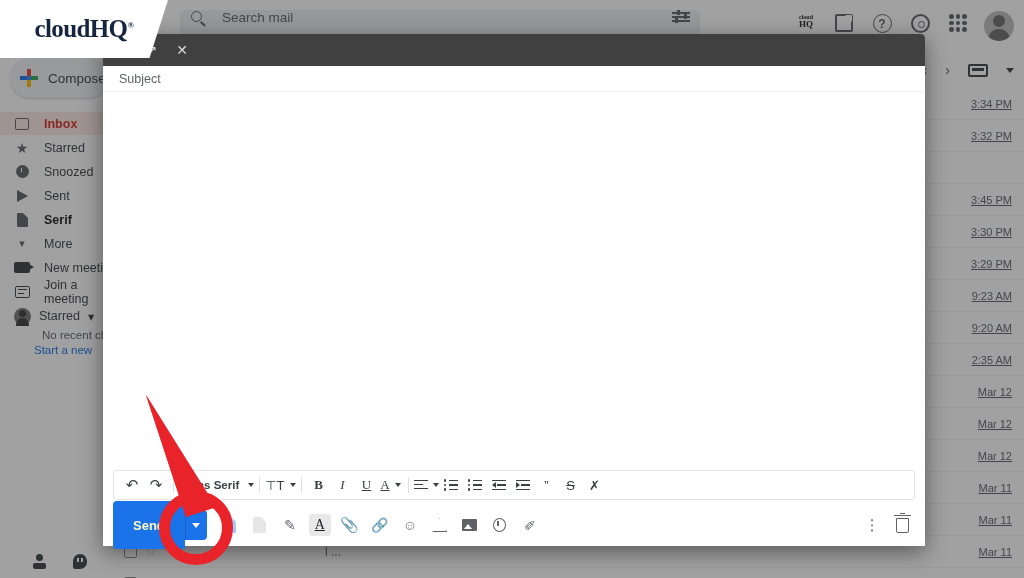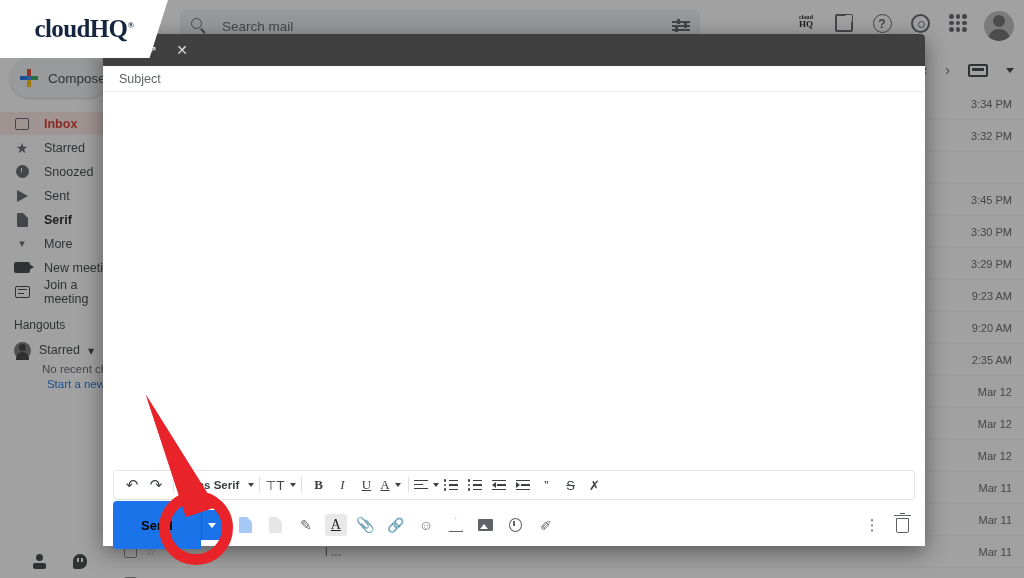--- a/index.html
+++ b/index.html
@@ -12,21 +12,21 @@
   #root { position: relative; width: 1024px; height: 578px; overflow: hidden; background:#fff; }
 
   
   .gmail { position:absolute; inset:0; background:#fff; }
   .dim-overlay { position:absolute; inset:0; background:rgba(30,30,30,0.42); pointer-events:none; z-index:30; }
 
   
   .topbar { position:absolute; left:0; top:0; width:1024px; height:52px; background:#fff;
             display:flex; align-items:center; }
   .search-wrap { position:absolute; left:180px; top:10px; width:520px; height:32px;
-                 background:#eceff1; border-radius:6px; display:flex; align-items:center; padding:0 10px; }
+                 background:#eceff1; border-radius:6px; display:flex; padding:0 10px; }
   .search-icon { width:18px; height:18px; position:relative; flex:0 0 18px; margin-right:14px; }
   .search-icon i { position:absolute; width:11px; height:11px; border:1.6px solid #5f6368; border-radius:50%; left:1px; top:1px; }
   .search-icon b { position:absolute; width:6px; height:1.6px; background:#5f6368; transform:rotate(45deg); left:10px; top:13px; }
   .search-input { flex:1; font-size:13.5px; color:#5f6368; }
   .search-opts { width:18px; height:14px; position:relative; }
   .search-opts span { position:absolute; left:0; height:1.5px; background:#5f6368; width:18px; }
   .search-opts span:nth-child(1){ top:2px; }
   .search-opts span:nth-child(2){ top:6px; }
   .search-opts span:nth-child(3){ top:10px; }
   .search-opts u { position:absolute; width:3px; height:5px; background:#5f6368; top:0px; left:5px; }
@@ -81,21 +81,21 @@
   .meet-ico { width:16px; height:11px; background:#3c4043; border-radius:2px; position:relative; }
   .meet-ico:after{ content:""; position:absolute; right:-4px; top:2px; border-left:5px solid #3c4043; border-top:3.5px solid transparent; border-bottom:3.5px solid transparent; }
   .join-ico { width:15px; height:12px; border:1.6px solid #3c4043; border-radius:2px; position:relative;}
   .join-ico:before{ content:""; position:absolute; left:2px; top:2px; width:9px; height:1.4px; background:#3c4043;}
   .join-ico:after{ content:""; position:absolute; left:2px; top:6px; width:6px; height:1.4px; background:#3c4043;}
   .hangout-user { display:flex; align-items:center; gap:8px; padding-left:14px; font-size:12.5px; color:#3c4043; height:24px; }
   .hu-av { width:17px; height:17px; border-radius:50%; background:#757575; position:relative; }
   .hu-av:before{ content:""; position:absolute; width:7px; height:7px; border-radius:50%; background:#3c3c3c; left:5px; top:2px;}
   .hu-av:after{ content:""; position:absolute; width:13px; height:8px; border-radius:7px 7px 0 0; background:#3c3c3c; left:2px; top:10px;}
   .hangout-note { font-size:11.5px; color:#5f6368; padding-left:42px; line-height:15px; }
-  .hangout-link { font-size:11.5px; color:#1a73e8; padding-left:34px; line-height:15px;text-align:center; }
+  .hangout-link { font-size:11.5px; color:#1a73e8; padding-left:34px; line-height:15px; }
   .sidebar-bottom { position:absolute; left:0; bottom:8px; width:118px; display:flex; justify-content:center; gap:26px; }
   .sb-ico { width:16px; height:16px; position:relative; }
   .sb-person:before{ content:""; position:absolute; width:7px;height:7px;border-radius:50%;background:#3c4043; left:4.5px; top:0;}
   .sb-person:after{ content:""; position:absolute; width:13px;height:6px;border-radius:2px;background:#3c4043; left:1.5px; top:9px;}
   .sb-hang { width:14px; height:15px; background:#3c4043; border-radius:7px 7px 7px 2px; position:relative; }
   .sb-hang:before{ content:""; position:absolute; width:2px;height:4px;background:#fff; left:4px; top:4px;}
   .sb-hang:after{ content:""; position:absolute; width:2px;height:4px;background:#fff; left:8px; top:4px;}
 
   
   .maillist { position:absolute; left:118px; top:52px; right:0; bottom:0; background:#fff; }
@@ -106,21 +106,21 @@
   .density:after{ content:""; position:absolute; left:2px; top:2px; right:2px; height:3px; background:#3c4043;}
   .caret { width:0;height:0;border-left:4px solid transparent;border-right:4px solid transparent;border-top:5px solid #3c4043; }
 
   .mailrow { height:32px; display:flex; align-items:center; padding:0 12px 0 6px; gap:8px;
              border-bottom:1px solid #f1f3f4; font-size:12px; color:#202124; }
   .mr-check { width:13px;height:13px;border:1.6px solid #8a8a8a;border-radius:2px; flex:0 0 13px; }
   .mr-star { color:#b8b8b8; font-size:13px; flex:0 0 14px; }
   .mr-sender { width:150px; flex:0 0 150px; overflow:hidden; white-space:nowrap; text-overflow:ellipsis; }
   .mr-subject { flex:1; overflow:hidden; white-space:nowrap; text-overflow:ellipsis; color:#5f6368; }
   .mr-subject b { color:#202124; font-weight:normal; }
-  .mr-time { width:60px; flex:0 0 60px; text-align:right; font-size:11px; color:#5f6368; }
+  .mr-time { width:60px; flex:0 0 60px; text-align:right; font-size:11px; color:#5f6368;text-decoration:underline; }
 
   
   .chq-logo { position:absolute; left:0; top:0; width:168px; height:58px; background:#fff; z-index:45;
               display:flex; align-items:center; justify-content:center;
               clip-path: polygon(0 0, 100% 0, 89% 100%, 0 100%);
               border-bottom-right-radius: 6px; }
   .chq-logo .txt { font-family:Liberation Serif, serif; font-weight:bold; font-size:25px; color:#15253f; letter-spacing:-0.6px; position:relative; }
   .chq-logo .reg { font-size:9px; vertical-align:super; }
 
   
@@ -169,22 +169,22 @@
   .indent-ico i:nth-child(1){ top:0; width:14px; right:0;}
   .indent-ico i:nth-child(2){ top:4.5px; }
   .indent-ico i:nth-child(3){ top:9px; width:14px; right:0;}
   .indent-ico b { position:absolute; left:0; top:2.5px; width:0;height:0;
                   border-top:3px solid transparent;border-bottom:3px solid transparent; }
   .indent-ico.less b { border-right:4px solid #3c4043; }
   .indent-ico.more b { border-left:4px solid #3c4043; }
   .icn-tt { font-size:13px; position:relative; }
 
   .action-bar { height:42px; display:flex; align-items:center; padding:0 10px; gap:0px; }
-  .send-btn { height:48px; background:#1a73e8; color:#000000; border-radius:4px 0 0 4px; display:flex; align-items:center;
-              justify-content:center; padding:0 28px; font-size:13px; font-weight:bold; }
+  .send-btn { height:48px; background:#1a73e8; color:#fef9c3; border-radius:4px 0 0 4px; display:flex; align-items:center;
+              justify-content:center; padding:0 20px; font-size:13px; font-weight:bold; }
   .send-caret { height:30px; background:#1a73e8; border-radius:0 4px 4px 0; width:22px; display:flex; align-items:center;
                 justify-content:center; border-left:1px solid #175fc4; }
   .send-caret i { width:0;height:0;border-left:4px solid transparent;border-right:4px solid transparent;border-top:5px solid #fff; }
   .ab { width:26px; height:26px; display:flex; align-items:center; justify-content:center; color:#5f6368; font-size:14px; margin-left:4px; position:relative; }
   .ab.first { margin-left:10px; }
   .doc-blue { width:13px;height:16px;background:#a5c8f5;border-radius:1px;position:relative; }
   .doc-blue:after{ content:""; position:absolute; right:0;top:0; border-left:5px solid transparent;border-top:5px solid #fff; }
   .doc-grey { width:13px;height:16px;background:#e6e6e6;border-radius:1px;position:relative; }
   .doc-grey:after{ content:""; position:absolute; right:0;top:0; border-left:5px solid transparent;border-top:5px solid #fff; }
   .fmt-A { background:#e8e8e8; border-radius:3px; width:22px; height:22px; display:flex; align-items:center; justify-content:center;
@@ -315,21 +315,20 @@
           </span>
         <span>New meeting</span>
       </div>
       <div class="nav-item">
         <span class="nav-ico">
             <span class="join-ico"></span>
           </span>
         <span>Join a meeting</span>
       </div>
 
-      <div class="section-title">Hangouts</div>
       <div class="hangout-user">
         <span class="hu-av"></span>
         <span>Starred</span>
         <span>▾</span>
       </div>
       <div class="hangout-note">No recent ch</div>
       <div class="hangout-link">Start a new</div>
 
       <div class="sidebar-bottom">
         <span class="sb-ico sb-person"></span>

